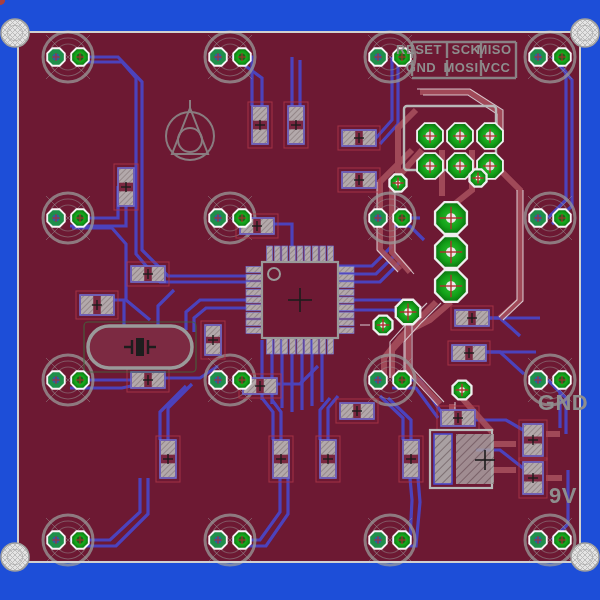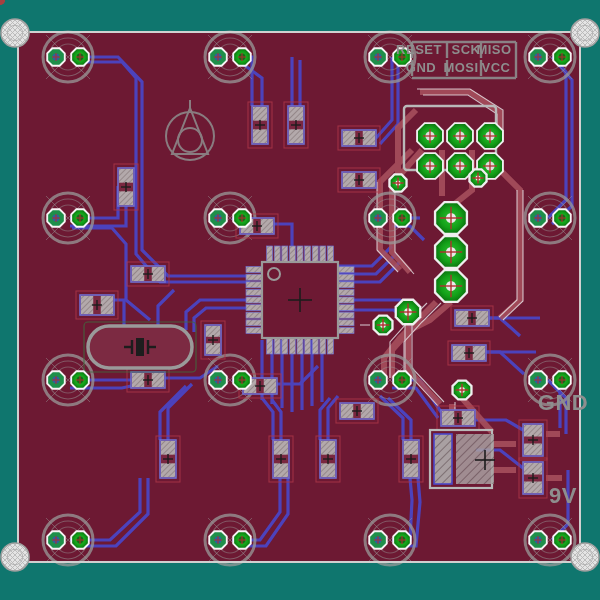--- a/index.html
+++ b/index.html
@@ -1,17 +1,17 @@
 <!DOCTYPE html>
 <html><head>
 <meta charset="utf-8">
 <style>
   html,body{margin:0;padding:0;background:#ffffff;}
   body{width:600px;height:600px;overflow:hidden;font-family:"Liberation Sans",sans-serif;}
-  #pcb-root{position:relative;width:600px;height:600px;background:#0f766e;}
+  #pcb-root{position:relative;width:600px;height:600px;background:#1d4ed8;}
   svg{display:block;}
   .lbl{font-family:"Liberation Sans",sans-serif;fill:#8e8e8e;font-weight:bold;}
 </style>
 </head>
 <body>
 
 <div id="pcb-root">
 <svg id="pcb-svg" width="600" height="600" viewBox="0 0 600 600" xmlns="http://www.w3.org/2000/svg">
 
   <defs>

